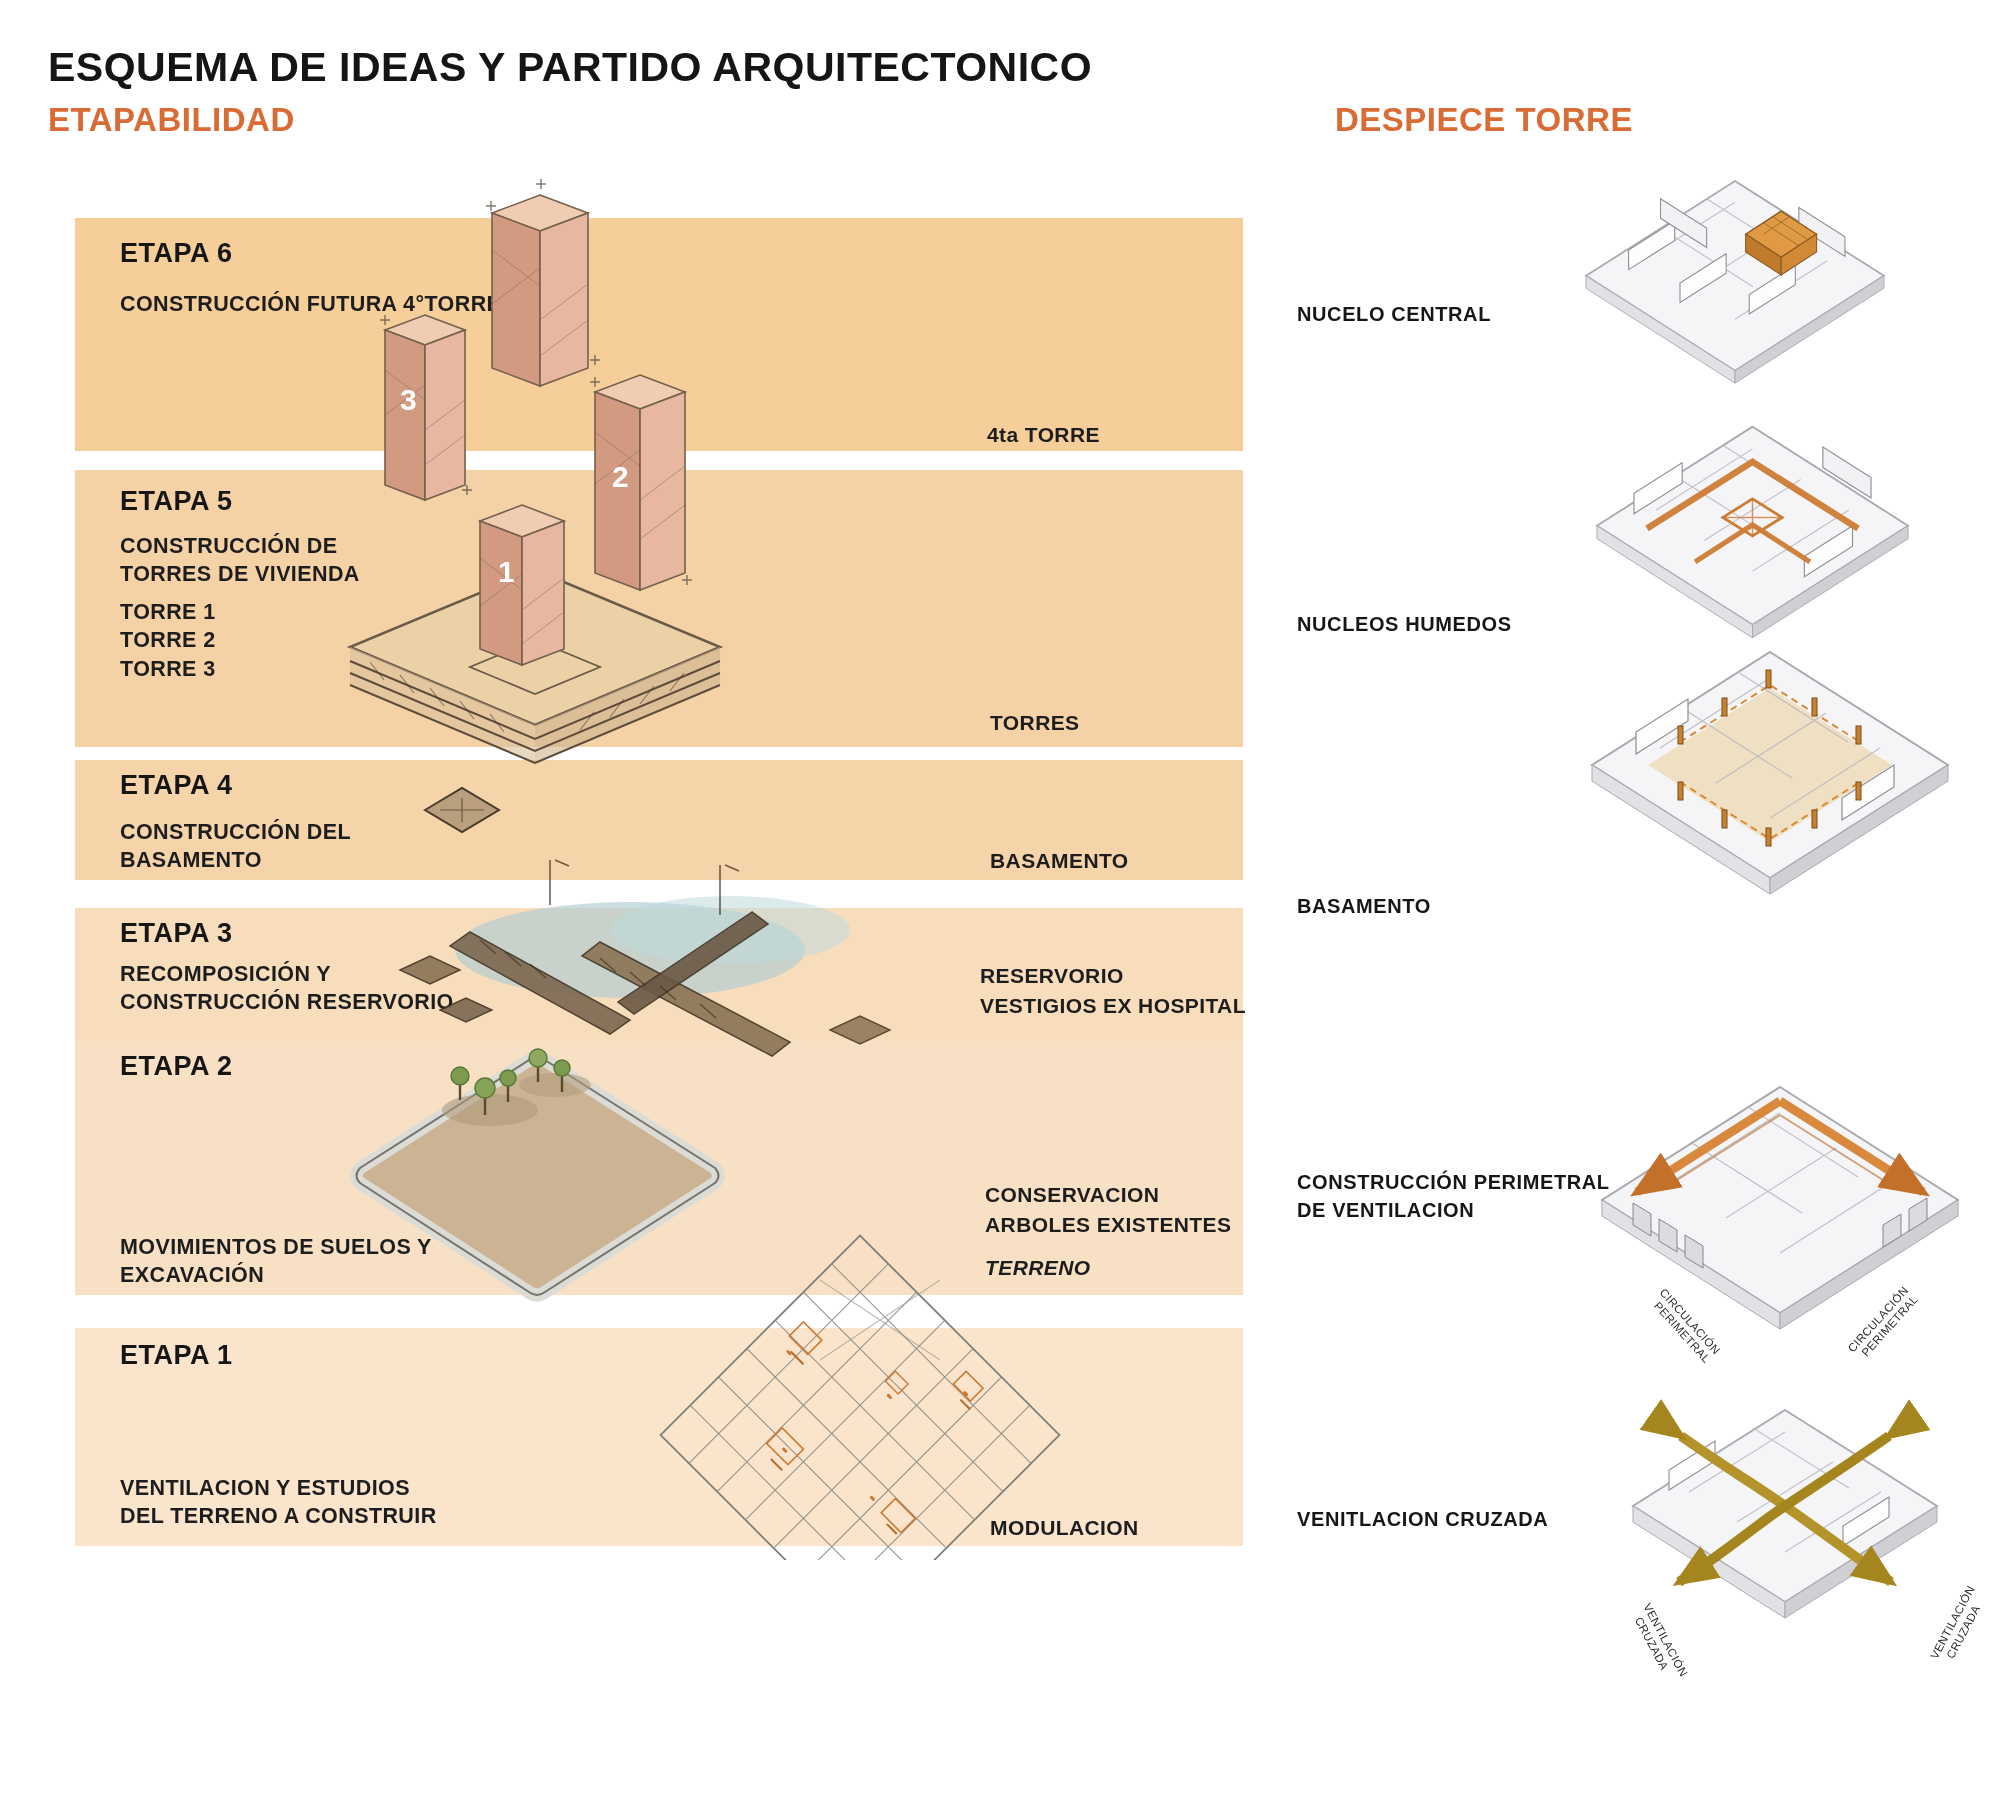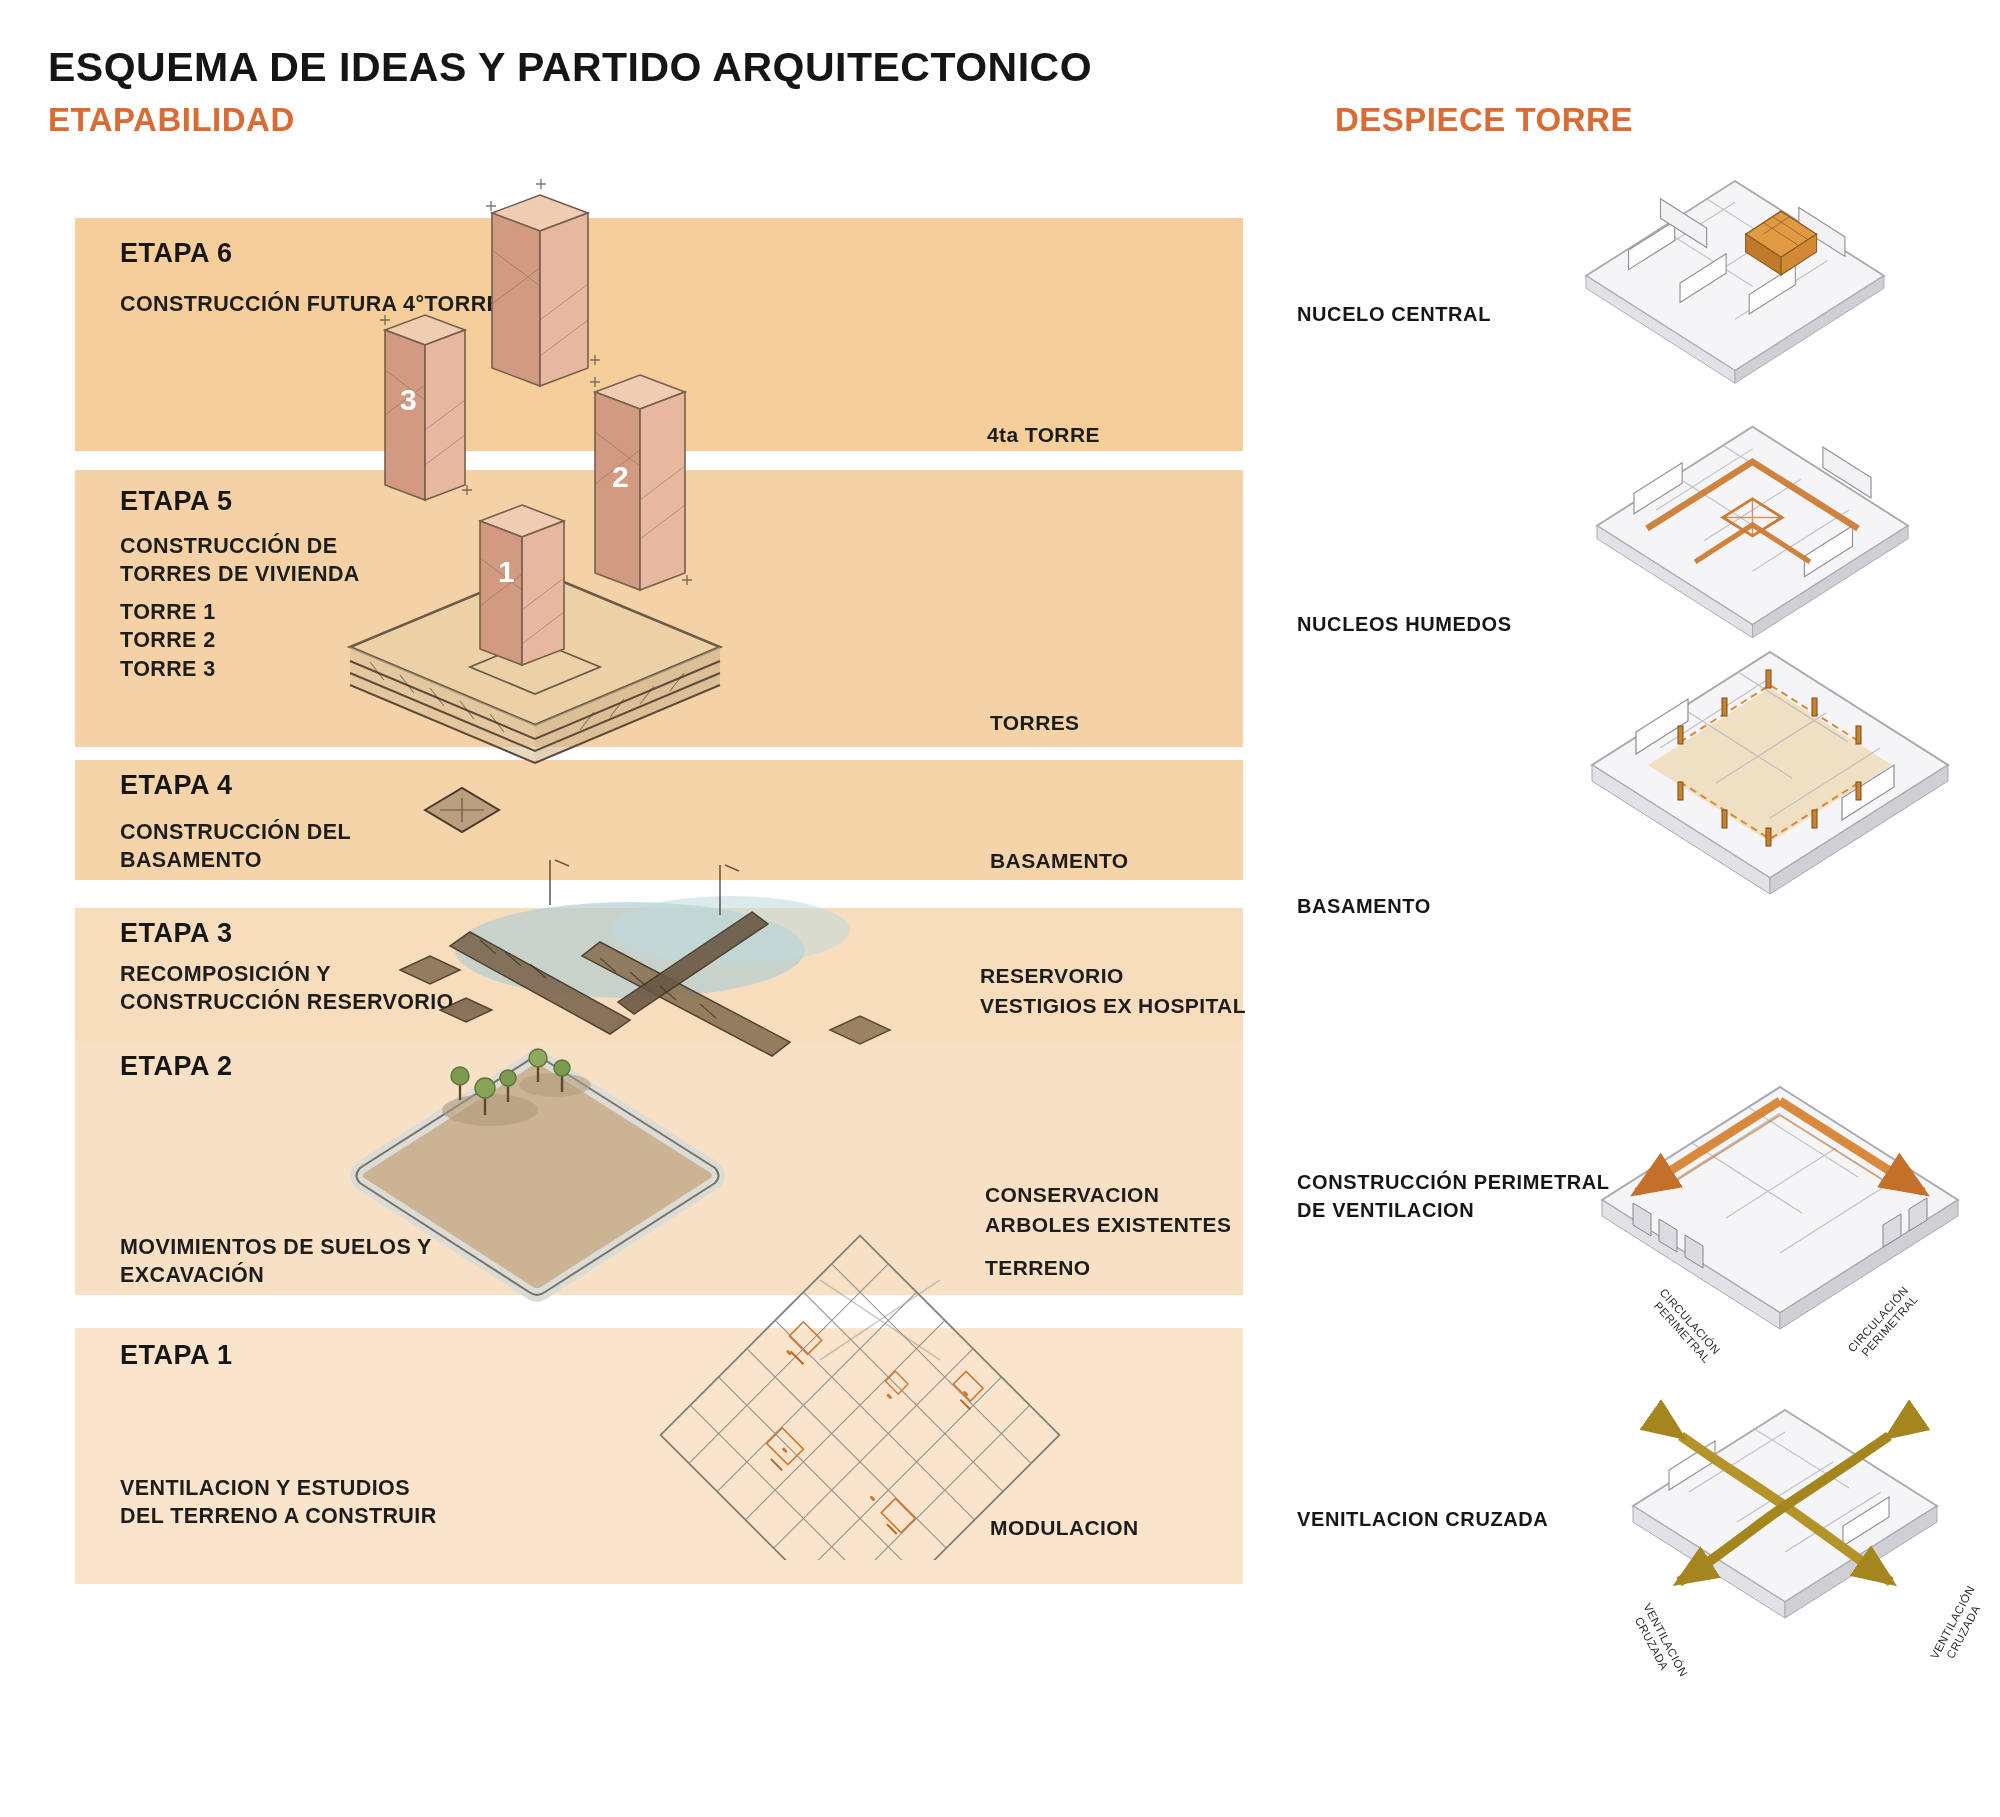--- a/index.html
+++ b/index.html
@@ -10,21 +10,21 @@
   .section-heading{position:absolute;font-size:33px;font-weight:700;color:#D96B35;margin:0;letter-spacing:0.5px;}
   .heading-left{left:48px;top:101px;}
   .heading-right{left:1335px;top:101px;}
 
   .band{position:absolute;left:75px;width:1168px;}
   .band-e6{top:218px;height:233px;background:#F6CE9A;}
   .band-e5{top:470px;height:277px;background:#F5D2A6;}
   .band-e4{top:760px;height:120px;background:#F5D4AA;}
   .band-e3{top:908px;height:134px;background:#F8DDBD;}
   .band-e2{top:1041px;height:254px;background:#F8E0C4;}
-  .band-e1{top:1328px;height:256px;background:#FAE4CB;}
+  .band-e1{top:1328px;height:218px;background:#FAE4CB;}
 
   .stage-title{position:absolute;left:45px;font-size:27px;font-weight:700;color:#161616;letter-spacing:0.5px;}
   .stage-desc{position:absolute;left:45px;font-size:21.5px;font-weight:700;color:#1d1d1d;
               letter-spacing:0.4px;line-height:1.32;}
   .preline{white-space:pre-line;}
 
   .side-label{position:absolute;font-size:21px;font-weight:700;color:#1d1d1d;letter-spacing:0.4px;line-height:1.45;}
 
   .despiece-label{position:absolute;left:1297px;font-size:20px;font-weight:700;color:#161616;
                   letter-spacing:0.6px;line-height:1.4;}
@@ -81,21 +81,21 @@
 DEL TERRENO A CONSTRUIR</div>
   </div>
 
   <div class="side-label" style="left:987px;top:420px;">4ta TORRE</div>
   <div class="side-label" style="left:990px;top:708px;">TORRES</div>
   <div class="side-label" style="left:990px;top:846px;">BASAMENTO</div>
   <div class="side-label preline" style="left:980px;top:961px;">RESERVORIO
 VESTIGIOS EX HOSPITAL</div>
   <div class="side-label preline" style="left:985px;top:1180px;">CONSERVACION
 ARBOLES EXISTENTES</div>
-  <div class="side-label" style="left:985px;top:1253px;">TERRENO</div>
+  <div class="side-label" style="left:985px;top:1253px;font-style:italic;">TERRENO</div>
   <div class="side-label" style="left:990px;top:1513px;">MODULACION</div>
 
   <svg class="axon-svg" viewBox="0 0 800 1390">
 
     <polygon points="188,470 266,470 420,477 235,555 50,477" fill="#ffffff" opacity="0.35"></polygon>
 
     <g>
       <polygon points="235,400 420,477 235,555 50,477" fill="#ECD0A6" stroke="#6A5A48" stroke-width="2.5"></polygon>
       <polygon points="50,477 235,555 235,593 50,515" fill="#D9C09A" opacity="0.6"></polygon>
       <polygon points="235,555 420,477 420,515 235,593" fill="#CDB28D" opacity="0.6"></polygon>

